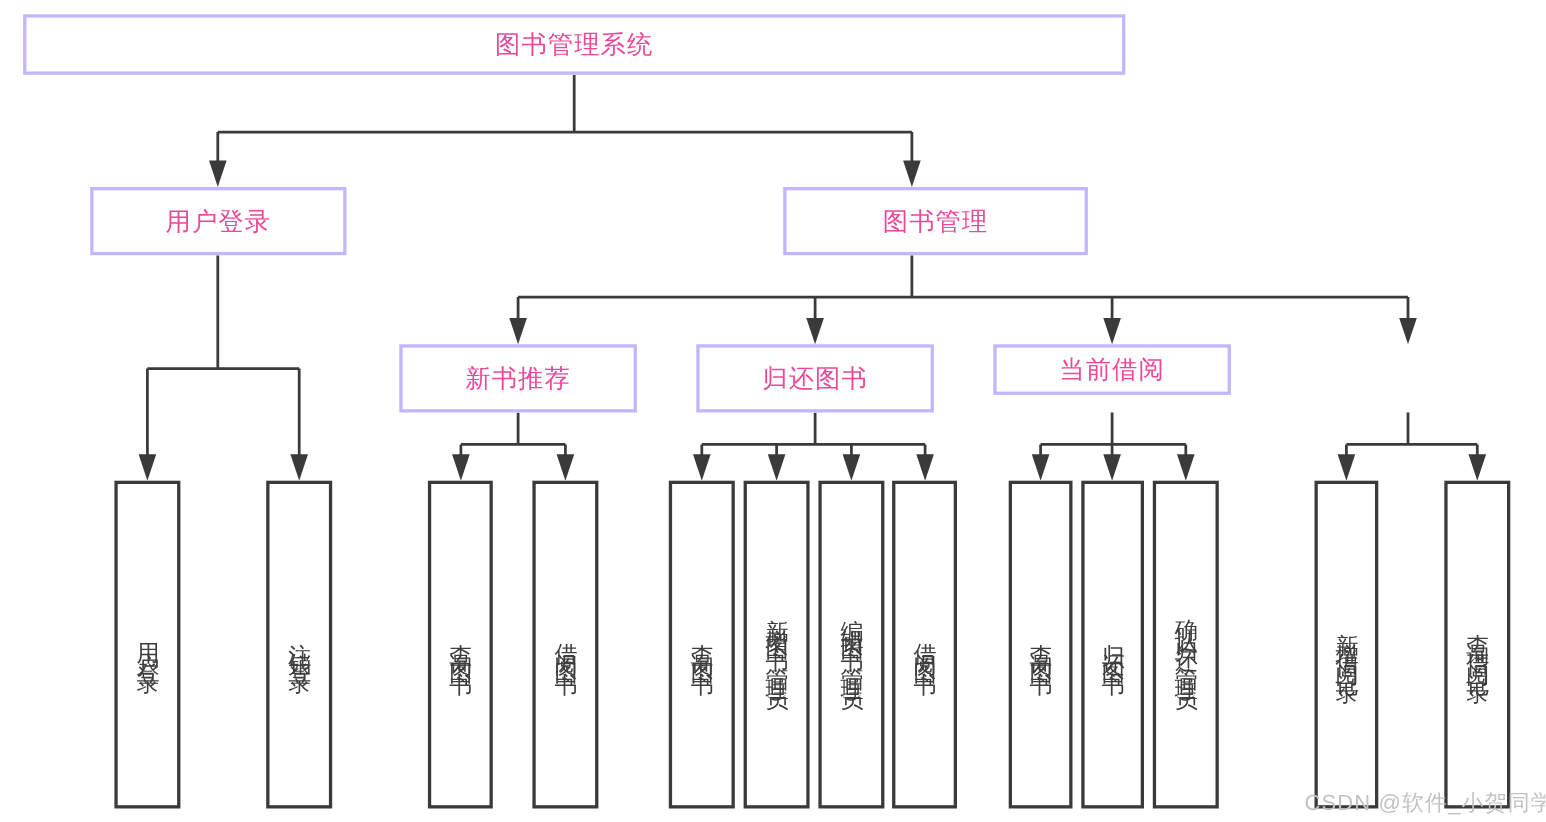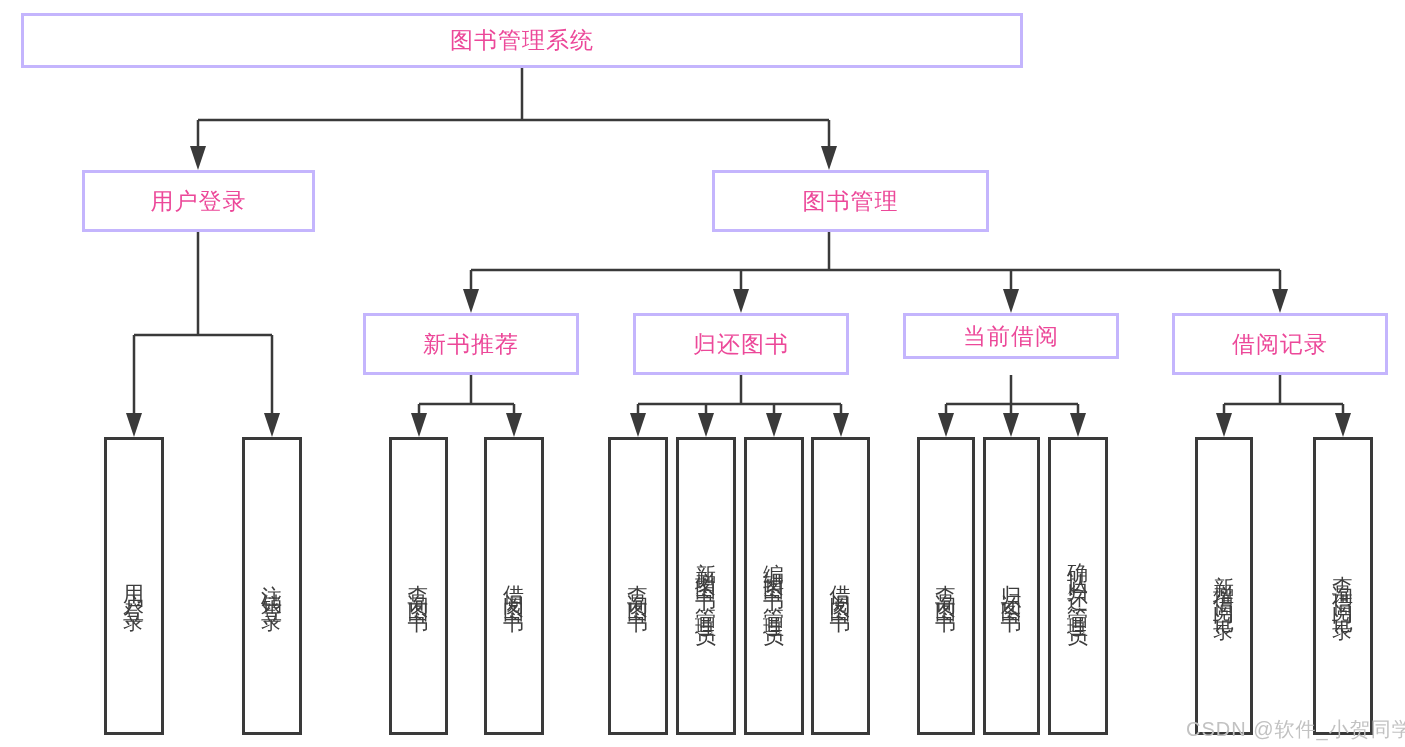--- a/index.html
+++ b/index.html
@@ -97,23 +97,20 @@
 
   <div class="box" style="left:363px;top:313px;width:216px;height:62px;">
     <span>新书推荐</span>
   </div>
   <div class="box" style="left:633px;top:313px;width:216px;height:62px;">
     <span>归还图书</span>
   </div>
   <div class="box" style="left:903px;top:313px;width:216px;height:46px;">
     <span>当前借阅</span>
   </div>
-  <div class="box" style="left:1172px;top:313px;width:216px;height:62px;">
-    <span>借阅记录</span>
-  </div>
 
   <div class="vbox" style="left:104px;width:60px;">
     <span class="vtext">用户登录</span>
   </div>
   <div class="vbox" style="left:242px;width:60px;">
     <span class="vtext">注销登录</span>
   </div>
 
   <div class="vbox" style="left:389px;width:59px;">
     <span class="vtext">查询图书</span>

